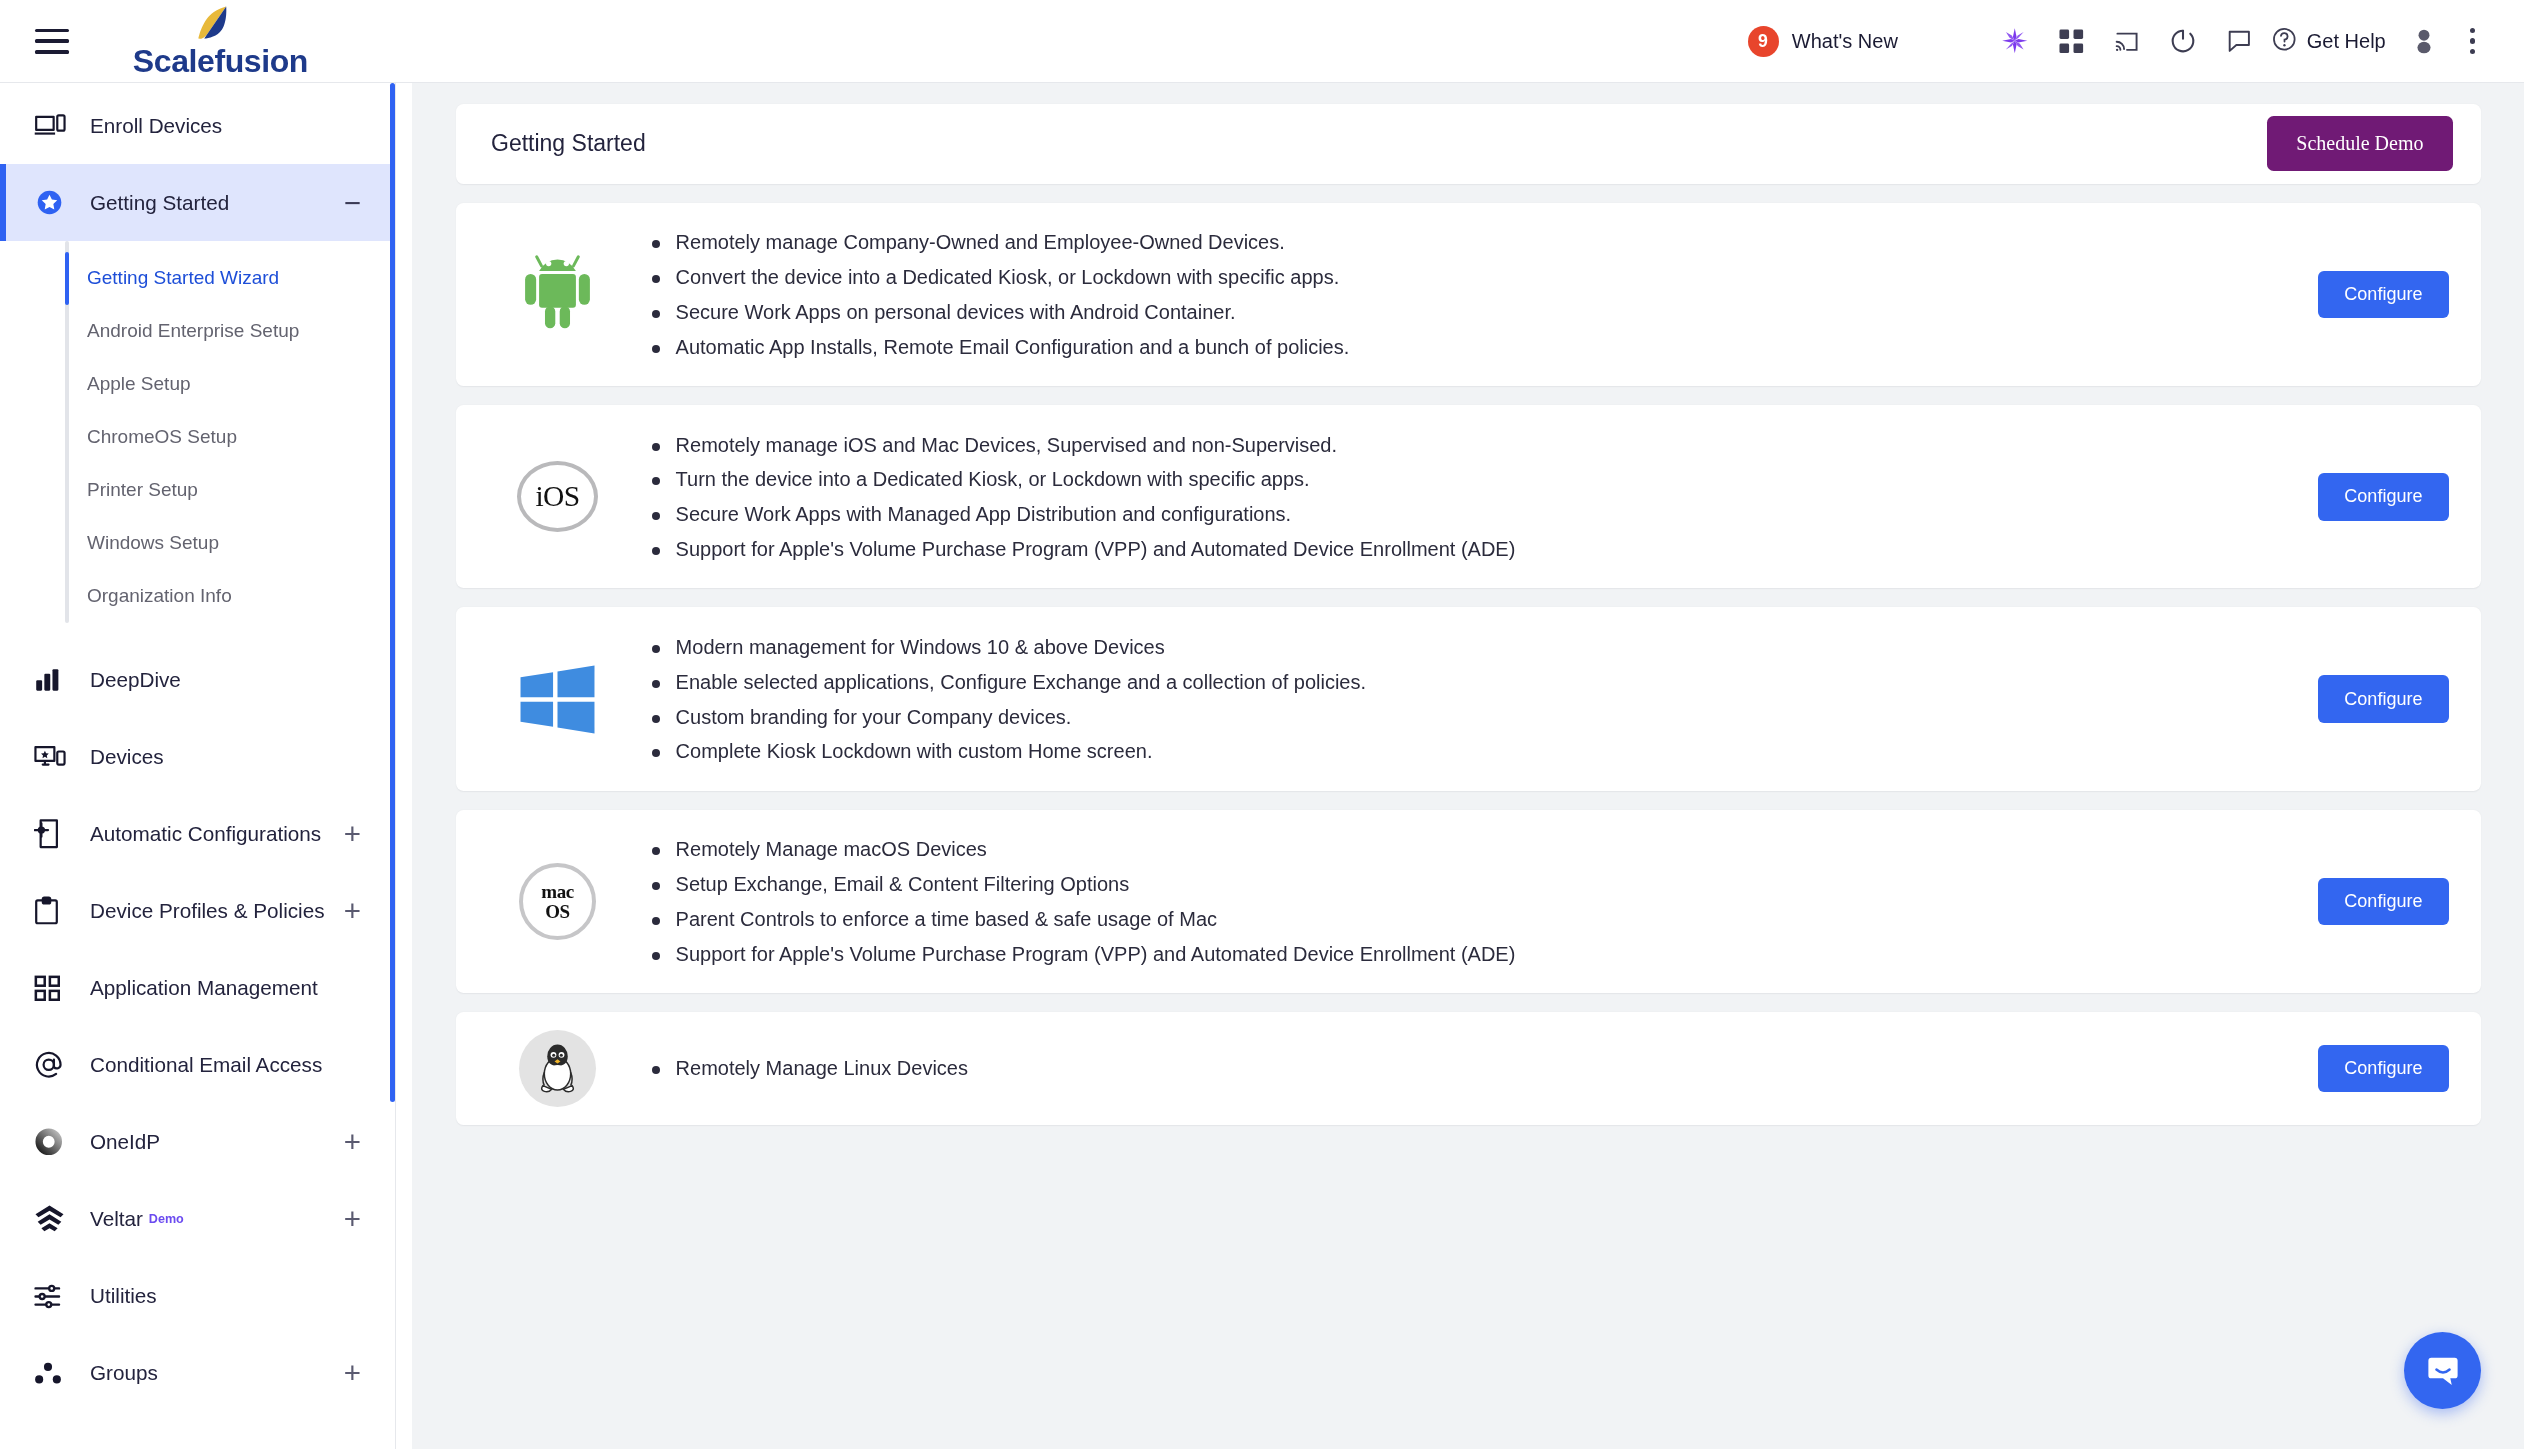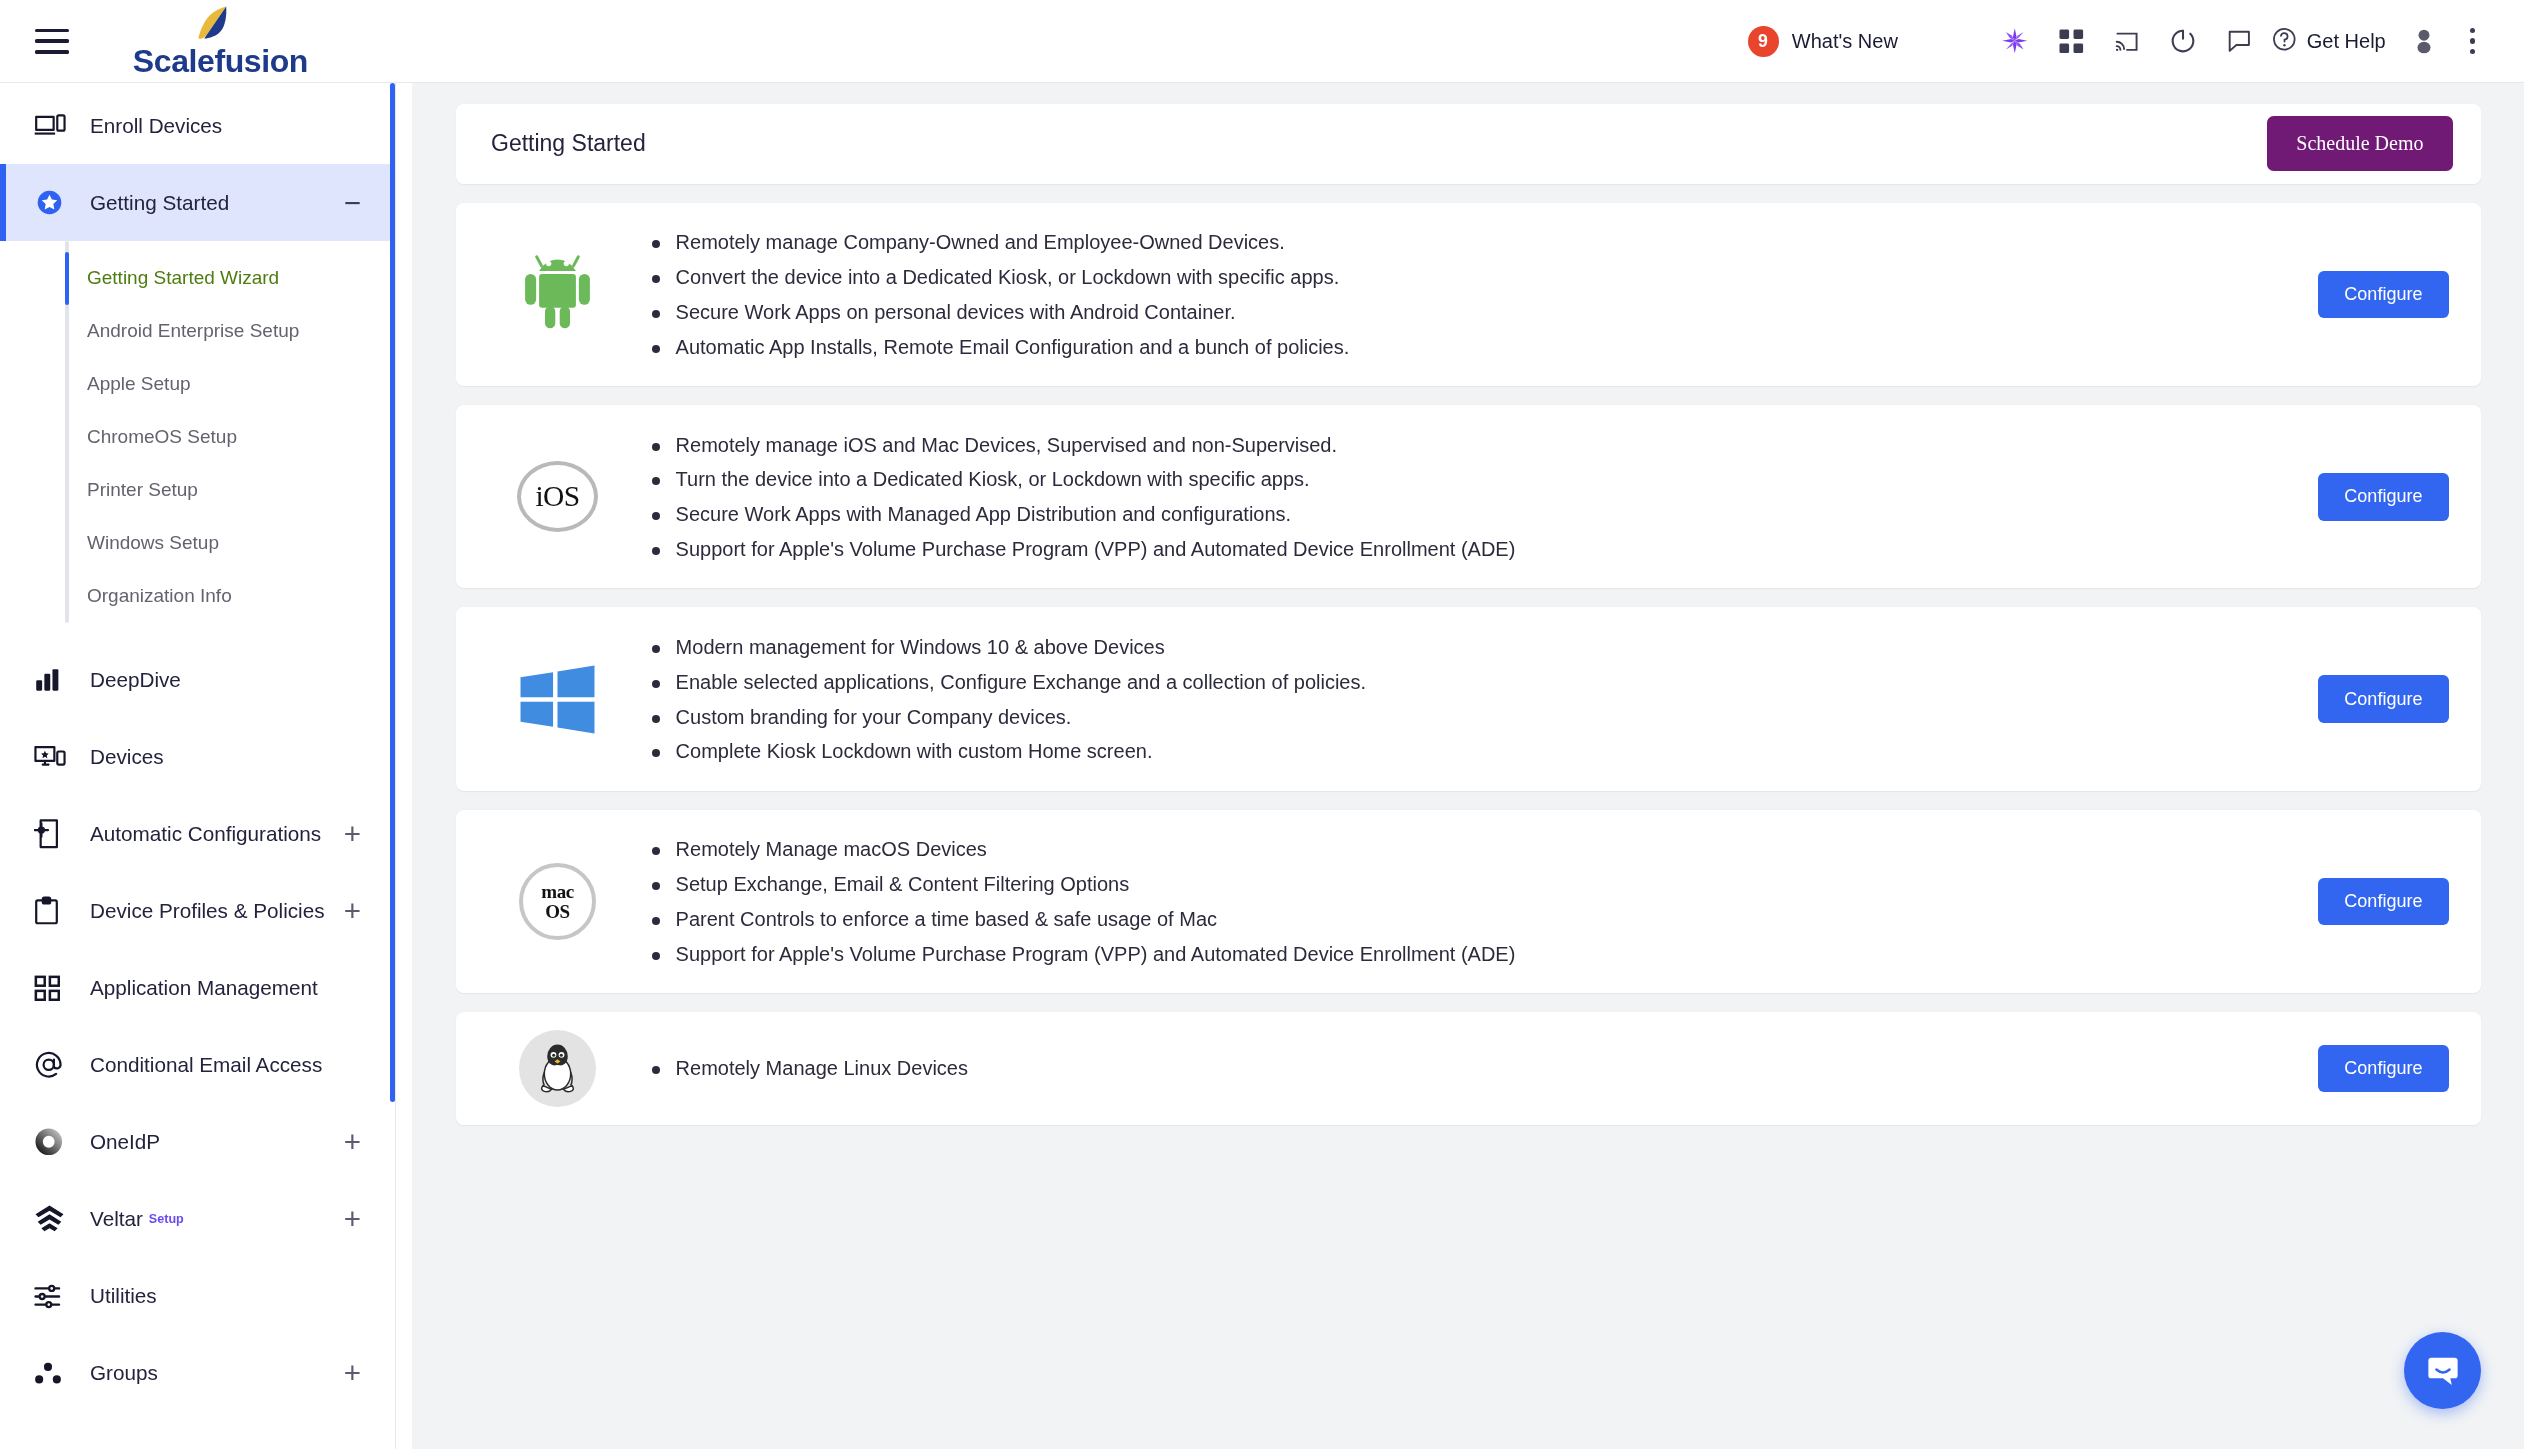--- a/index.html
+++ b/index.html
@@ -66,21 +66,21 @@
   .beta-tag { font-size:12.6px; color:#6b4bf0; vertical-align: super; margin-left:5.9px; font-weight:600; }
 
   .subnav { position:relative; padding: 10.3px 0 19px 0; }
   .subnav::before {
     content:""; position:absolute; left:65px; top:0; bottom:19px; width:3.7px; background:#e2e4e9; border-radius:2.2px;
   }
   .subitem {
     height:53px; display:flex; align-items:center;
     padding-left:87px; font-size:19px; color:#63636f; cursor:pointer; position:relative;
   }
-  .subitem.current { color:#4d7c0f; font-weight:500; }
+  .subitem.current { color:#1d4ed8; font-weight:500; }
   .subitem.current::before {
     content:""; position:absolute; left:65px; top:0; bottom:0; width:3.7px; background:#2f62f2; border-radius:2.2px;
   }
   .sb-track { position:absolute; right:0; top:0; width:5.2px; height:100%; background:transparent; }
   .sb-thumb { position:absolute; right:0; top:0; width:5.2px; height:1019px; background:#2f62f2; border-radius:3px; }
 
   
   .main { flex:1; background:#f1f3f5; overflow:hidden; position:relative; }
   .main-inner { padding: 20.7px 44px 0 44px; }
 
@@ -393,21 +393,21 @@
 
         <div class="nav-item">
           <span class="ic">
             <svg width="31" height="29.5" viewBox="0 0 42 40" fill="#16162b">
               <path d="M21 2 L40 14 L36 18 L21 9 L6 18 L2 14 Z"></path>
               <path d="M21 14 L37 24 L33 28 L21 21 L9 28 L5 24 Z"></path>
               <path d="M21 26 L32 33 L28 37 L21 33 L14 37 L10 33 Z"></path>
             </svg>
           </span>
           <span class="lbl">Veltar</span>
-          <span class="beta-tag">Setup</span>
+          <span class="beta-tag">Demo</span>
           <span class="plus">+</span>
         </div>
 
         <div class="nav-item">
           <span class="ic">
             <svg width="26.6" height="25" viewBox="0 0 36 34" fill="none" stroke="#16162b" stroke-width="3.2" stroke-linecap="round">
               <path d="M2 6 h32 M2 17 h32 M2 28 h32"></path>
               <circle cx="24" cy="6" r="3.4" fill="#fff"></circle>
               <circle cx="11" cy="17" r="3.4" fill="#fff"></circle>
               <circle cx="20" cy="28" r="3.4" fill="#fff"></circle>

